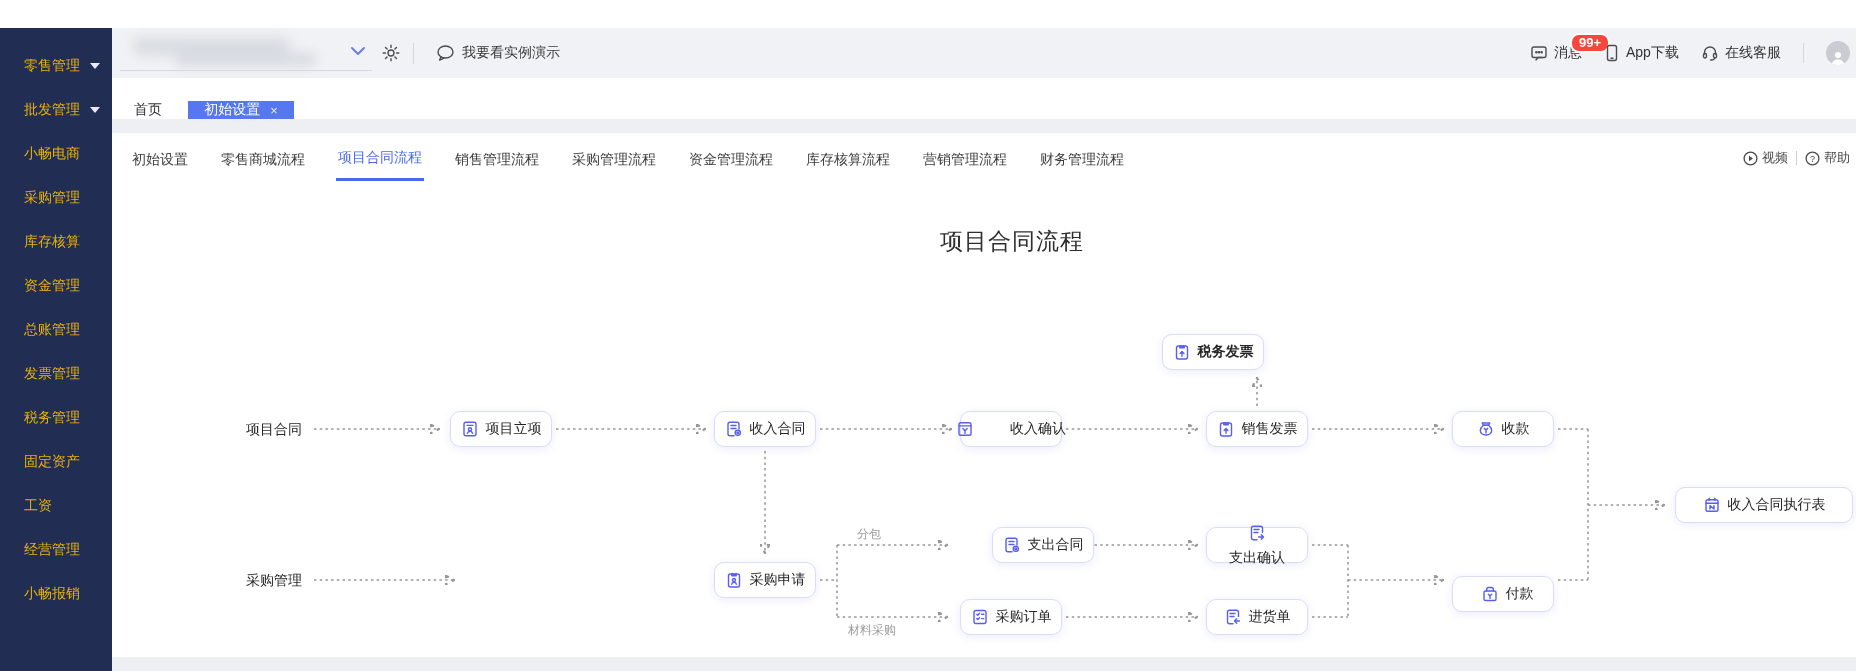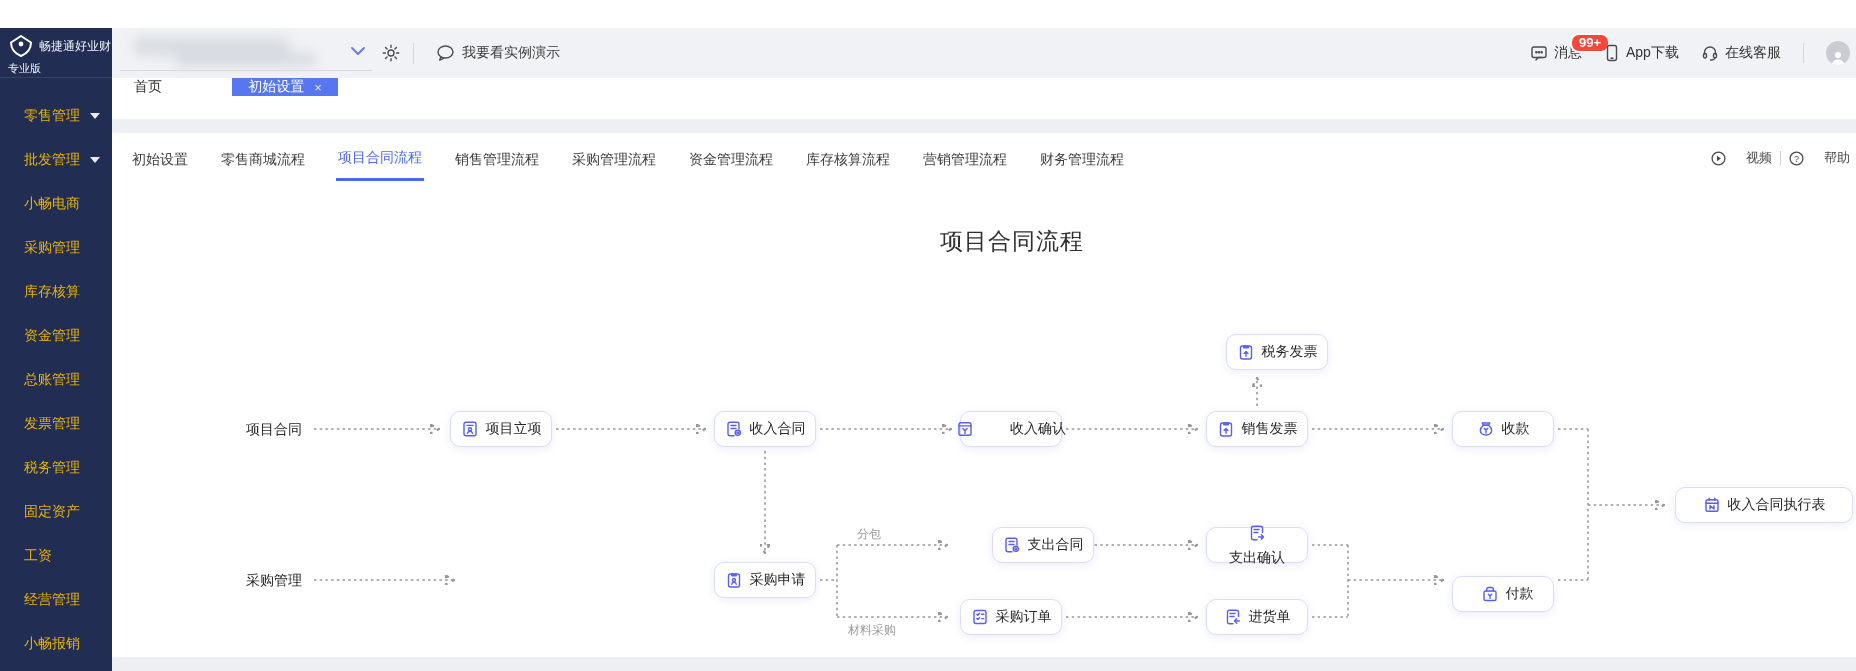--- a/index.html
+++ b/index.html
@@ -30,38 +30,38 @@
   .vdivider { position:absolute; width:1px; background:#d4d6da; }
   #demo-label { position:absolute; left:350px; top:16px; font-size:14px; color:#3a3a3a; cursor:pointer; }
   #header-right { position:absolute; left:1418px; top:0; height:50px; display:flex; align-items:center; gap:22px; }
   .hr-item { display:flex; align-items:center; gap:6px; font-size:14px; color:#333; cursor:pointer; position:relative; white-space:nowrap; }
   #msg-badge { position:absolute; top:-11px; right:-28px; background:#f5483d; color:#fff; font-size:13px;
     line-height:14px; padding:1px 7px; border-radius:9px; border:2px solid #fff; font-weight:bold; }
   #avatar { width:24px; height:24px; border-radius:50%; background:#c9ccd2; display:flex; align-items:flex-end; justify-content:center; overflow:hidden; }
   #username { font-size:14px; color:#333; white-space:nowrap; }
 
   
-  #tabrow { left:112px; top:78px; width:1744px; height:41px; background:#fff; display:flex; align-items:flex-start;gap:44px; }
+  #tabrow { left:112px; top:78px; width:1744px; height:41px; background:#fff; display:flex; align-items:flex-end; }
   #tab-home { display:flex; align-items:center; padding:0 26px 0 22px; font-size:14px; color:#333; cursor:pointer; }
   #tab-active { display:flex; align-items:center; gap:10px; padding:0 16px; background:#5677f0; color:#fff;
     font-size:14px; cursor:pointer; min-width:106px; justify-content:center; }
   .tab-close { font-size:13px; color:#e4e9ff; cursor:pointer; line-height:1; }
   .tab-close::before { content:"×"; }
 
   
   #page-bg { left:112px; top:119px; width:1744px; height:552px; background:#edeff3; }
   #card { left:112px; top:133px; width:1744px; height:524px; background:#fff; }
 
   #subnav { position:absolute; left:0; top:0; width:100%; height:50px; display:flex; align-items:center;
     gap:29px; padding:0 18px; }
   .subnav-item { font-size:14px; color:#3c3c3c; cursor:pointer; padding:14px 2px 11px 2px; white-space:nowrap; }
   .subnav-item.active { color:#4b68f0; border-bottom:3px solid #4b68f0; }
   #subnav-tools { position:absolute; right:6px; top:0; height:50px; display:flex; align-items:center; gap:8px;
     font-size:13px; color:#4a4a4a; }
-  .tool-item { display:flex; align-items:center; gap:20px; cursor:pointer; white-space:nowrap; }
+  .tool-item { display:flex; align-items:center; gap:4px; cursor:pointer; white-space:nowrap; }
   .tool-sep { width:1px; height:14px; background:#cfcfcf; }
 
   #flow-title { position:absolute; left:780px; top:93px; width:240px; text-align:center;
     font-size:23px; color:#2e2e2e; letter-spacing:1px; }
 
   .row-label { position:absolute; font-size:14px; color:#262626; }
   .branch-label { position:absolute; font-size:12px; color:#9a9a9a; }
 
   .node { position:absolute; height:36px; width:102px; background:#fff; border:1px solid #dadcf8;
     border-radius:10px; box-shadow:0 2px 8px rgba(93,101,233,.12); display:flex; align-items:center;
@@ -75,32 +75,20 @@
 
   
   .hsvg { fill:none; stroke:#4c4c4c; stroke-width:1.4; stroke-linecap:round; stroke-linejoin:round; }
 </style>
 </head>
 <body>
 
 <div id="topstrip" class="abs"></div>
 
 <div id="sidebar" class="abs">
-  <div id="logo-block">
-    <div id="logo-row">
-      <span style="display:inline-flex">
-        <svg width="26" height="24" viewBox="0 0 26 24">
-            <path d="M13 2L23 8.5c0 6.5-4 11-10 13.5C7 19.5 3 15 3 8.5z" fill="none" stroke="#fff" stroke-width="2" stroke-linejoin="round"></path>
-            <circle cx="13" cy="10" r="2.4" fill="#fff"></circle>
-          </svg>
-      </span>
-      <span id="brand-name">畅捷通好业财</span>
-    </div>
-    <div id="edition">专业版</div>
-  </div>
   <div id="menu">
     <div class="menu-item">
         <span>零售管理</span>
         <span class="caret"></span>
       </div>
     <div class="menu-item">
         <span>批发管理</span>
         <span class="caret"></span>
       </div>
     <div class="menu-item">
@@ -280,21 +268,21 @@
     <path d="M1236 447H1330" marker-end="url(#ah)"></path>
     <path d="M1446 296H1476M1476 296V447M1446 447H1476"></path>
     <path d="M1476 372H1551" marker-end="url(#ah)"></path>
   </svg>
 
   <div class="row-label" style="left:134px; top:288px;">项目合同</div>
   <div class="row-label" style="left:134px; top:439px;">采购管理</div>
   <div class="branch-label" style="left:745px; top:393px;">分包</div>
   <div class="branch-label" style="left:736px; top:489px;">材料采购</div>
 
-  <div class="node" style="left:1114px; top:201px;">
+  <div class="node" style="left:1050px; top:201px;font-weight:bold;">
     <span class="nicon">
         <svg viewBox="0 0 18 18">
           <rect x="3.5" y="3" width="11" height="13" rx="2"></rect>
           <path d="M6.8 3h4.4v1.8H6.8z"></path>
           <path d="M9 13.2V8.6M7.1 10.4L9 8.5l1.9 1.9"></path>
         </svg>
       </span>
     <span class="label">税务发票</span>
   </div>
   <div class="node" style="left:338px; top:278px;">

